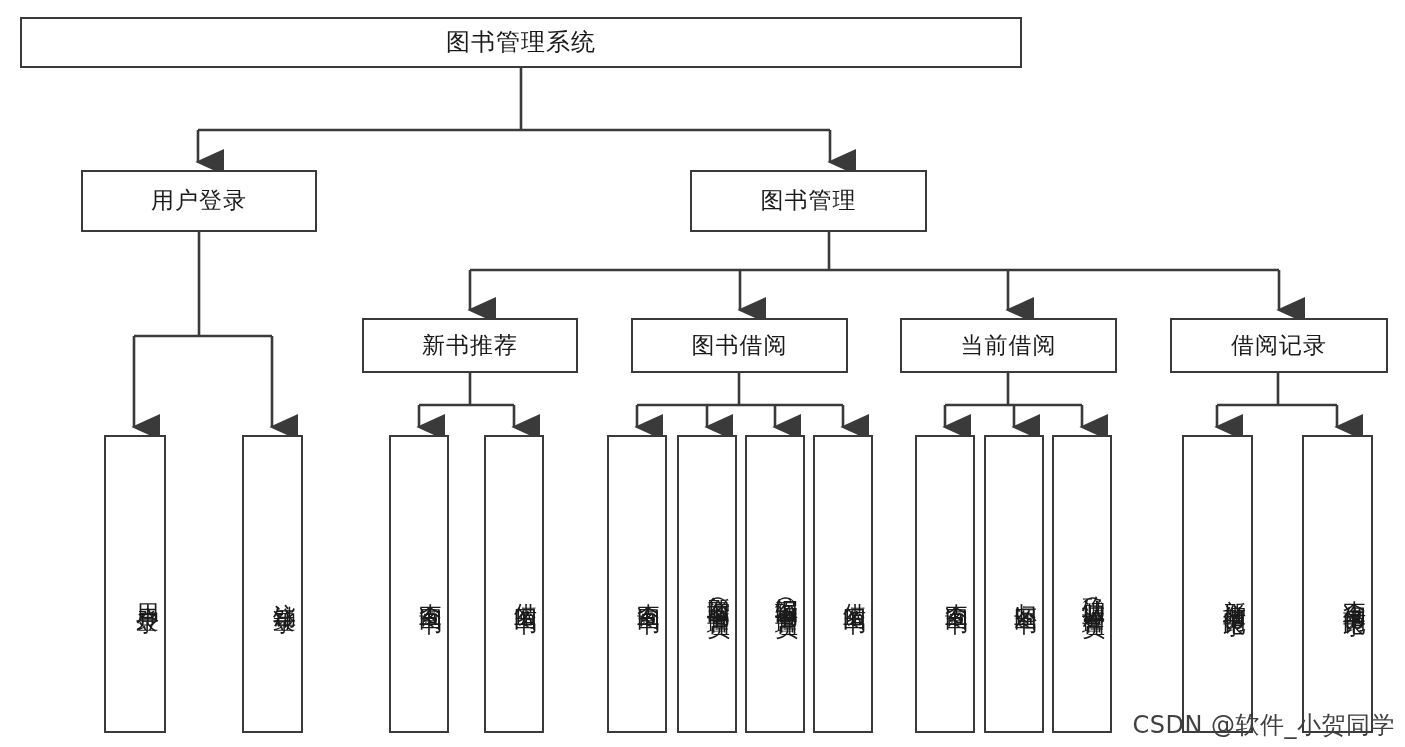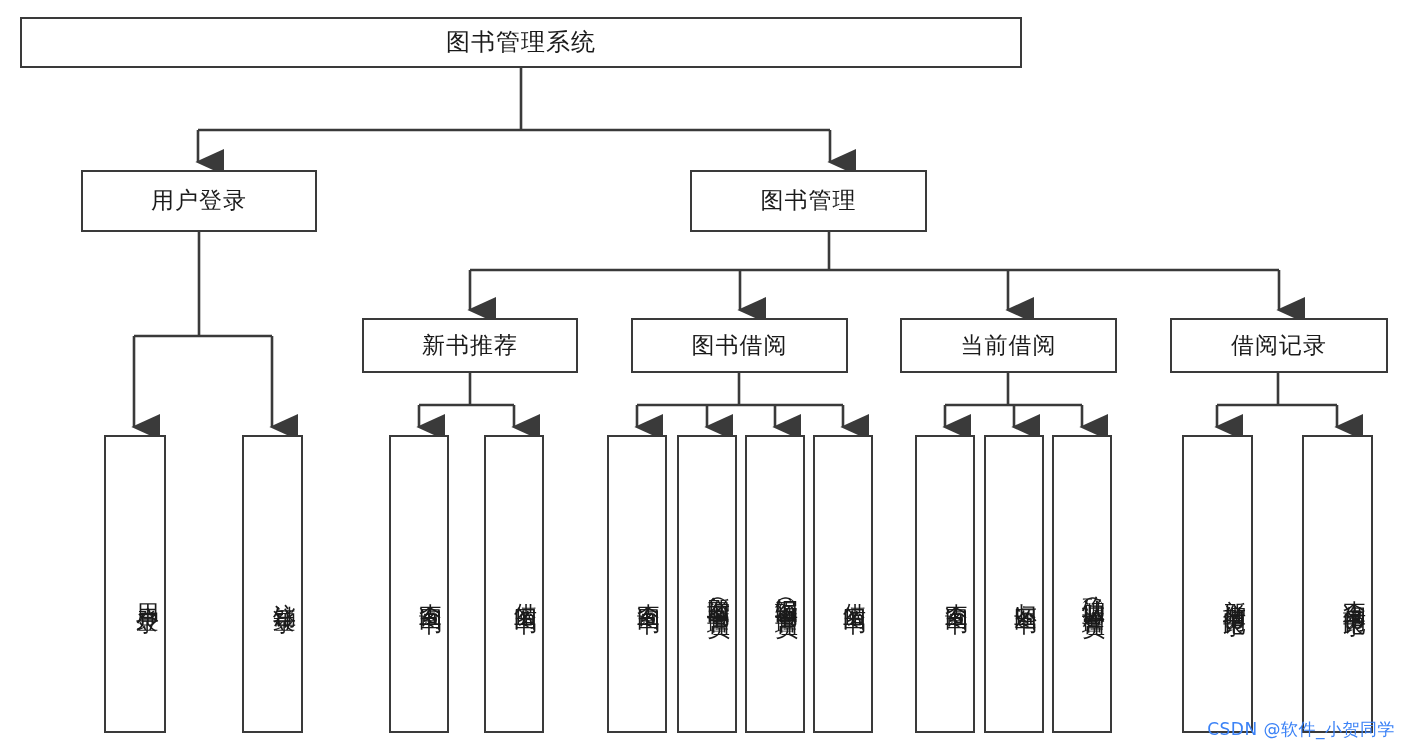--- a/index.html
+++ b/index.html
@@ -55,22 +55,22 @@
   .node.vert .vlabel {
     writing-mode: vertical-rl;
     text-orientation: upright;
     display: block;
     white-space: nowrap;
   }
   .watermark {
     position: absolute;
     right: 10px;
     bottom: 6px;
-    font-size: 17px;
-    color: #3b82f6;
+    font-size: 24px;
+    color: #404040;
     letter-spacing: 0.5px;
     white-space: nowrap;
     font-family: "DejaVu Sans", "Liberation Sans", sans-serif;
   }
 </style>
 </head>
 <body>
 
 <div id="canvas">
 

